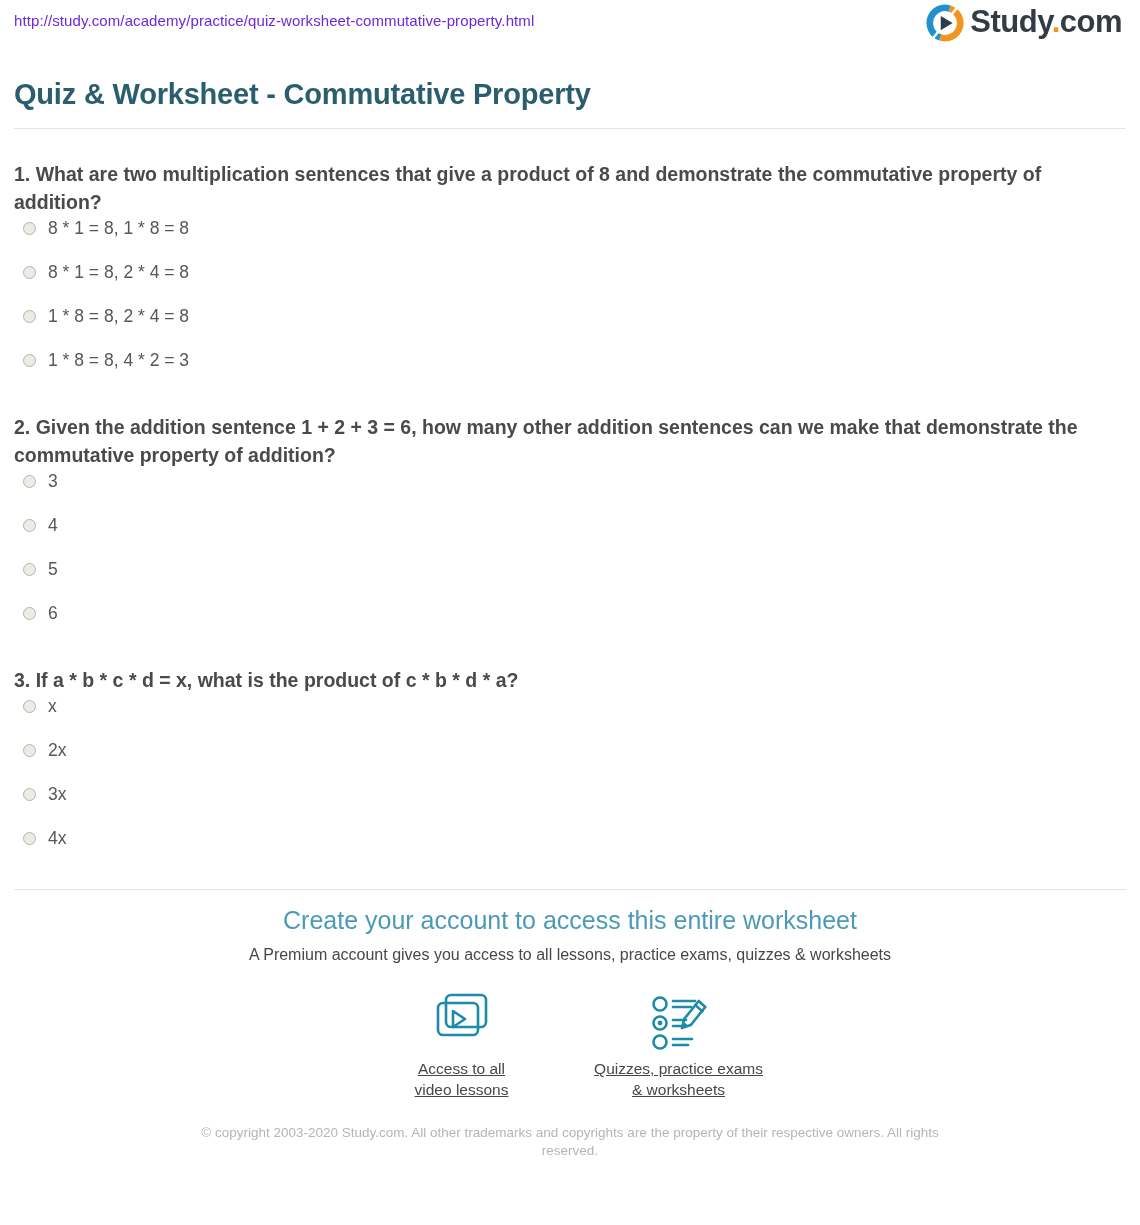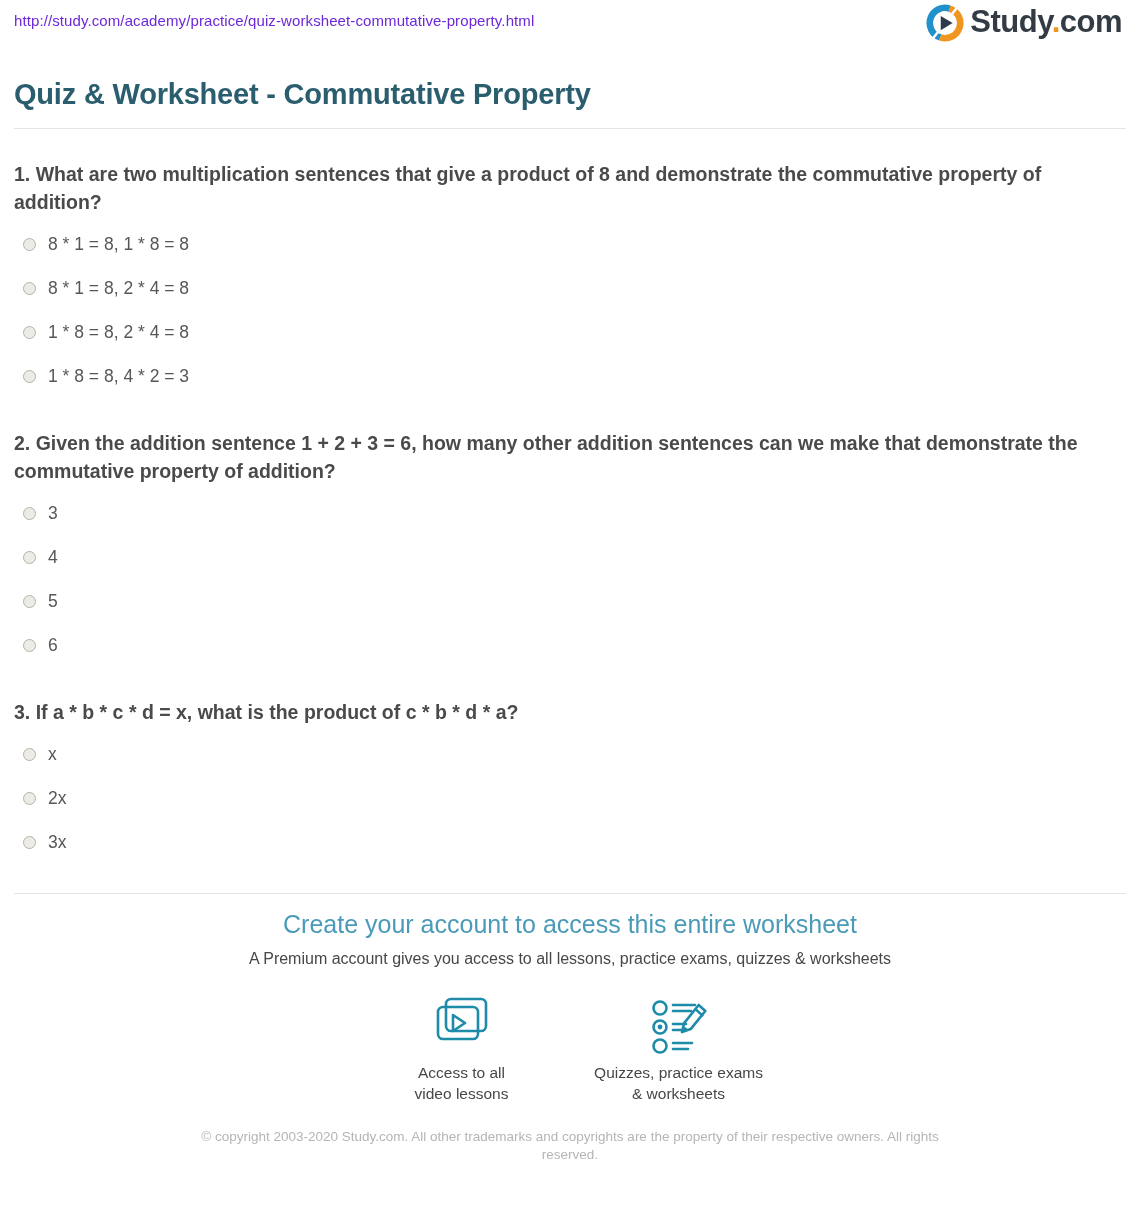--- a/index.html
+++ b/index.html
@@ -30,21 +30,21 @@
   }
   .divider { border: none; border-top: 1px solid #e4e4e4; margin-top: 17px; }
 
   
   .question { margin-top: 31px; }
   .question.gap-lg { margin-top: 41px; }
   .question-text {
     font-size: 19.5px; font-weight: bold; color: #4a4a4a;
     line-height: 28px; max-width: 1112px;
   }
-  .options { margin-top: 16px; }
+  .options { margin-top: 0; }
   .option-row {
     display: flex; align-items: center;
     height: 24px; margin-bottom: 20px;
     padding-left: 9px;
   }
   .option-row:last-child { margin-bottom: 0; }
   .radio {
     width: 13px; height: 13px; border-radius: 50%;
     border: 1px solid #b6b2aa; background: #edebe5;
     flex: 0 0 auto;
@@ -57,21 +57,21 @@
   .cta-heading {
     margin-top: 16px;
     font-size: 25px; font-weight: normal;
     color: #4a9ab8;
   }
   .cta-sub { margin-top: 11px; font-size: 16px; color: #474747; }
 
   .features { display: flex; justify-content: center; margin-top: 28px; }
   .feature { width: 217px; text-align: center; }
   .feature-icon { height: 62px; display: flex; align-items: flex-start; justify-content: center; }
-  .feature-label { margin-top: 4px; font-size: 15.5px; color: #474747; line-height: 21px; }
+  .feature-label { margin-top: 4px; font-size: 15.5px; color: #474747; line-height: 21px; text-decoration: underline; }
   .feature-label .w { display: block; }
 
   .copyright {
     margin: 24px auto 0 auto;
     max-width: 780px;
     text-align: center;
     font-size: 13.5px; line-height: 17.5px;
     color: #b5b5b5;
   }
 
@@ -153,20 +153,24 @@
         <span class="radio"></span>
         <span class="option-label">x</span>
       </div>
       <div class="option-row">
         <span class="radio"></span>
         <span class="option-label">2x</span>
       </div>
       <div class="option-row">
         <span class="radio"></span>
         <span class="option-label">3x</span>
+      </div>
+      <div class="option-row">
+        <span class="radio"></span>
+        <span class="option-label">4x</span>
       </div>
     </div>
   </div>
 
   <hr class="cta-divider">
   <div class="cta">
     <div class="cta-heading">Create your account to access this entire worksheet</div>
     <div class="cta-sub">A Premium account gives you access to all lessons, practice exams, quizzes &amp; worksheets</div>
 
     <div class="features">

